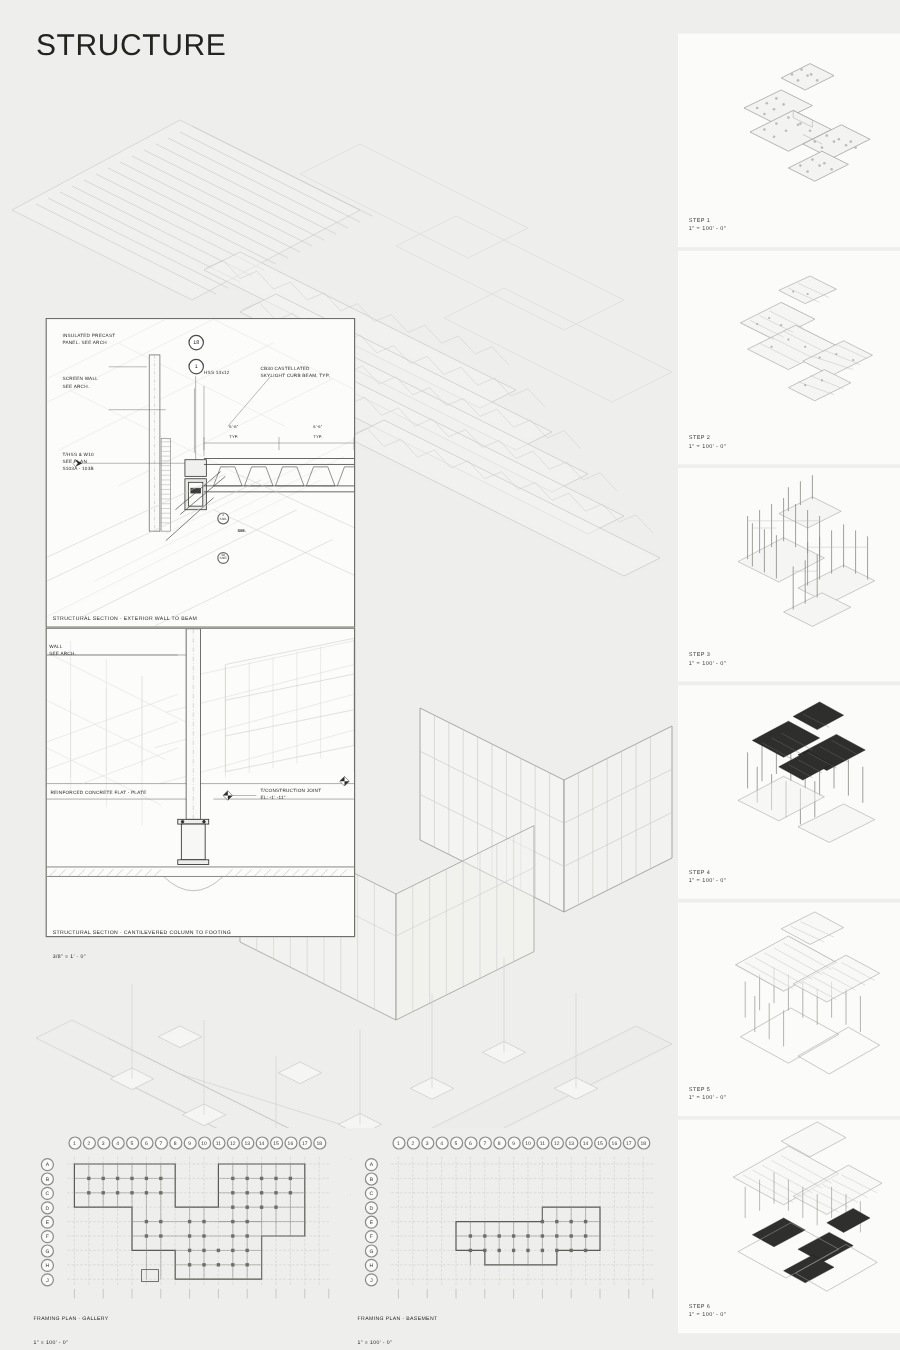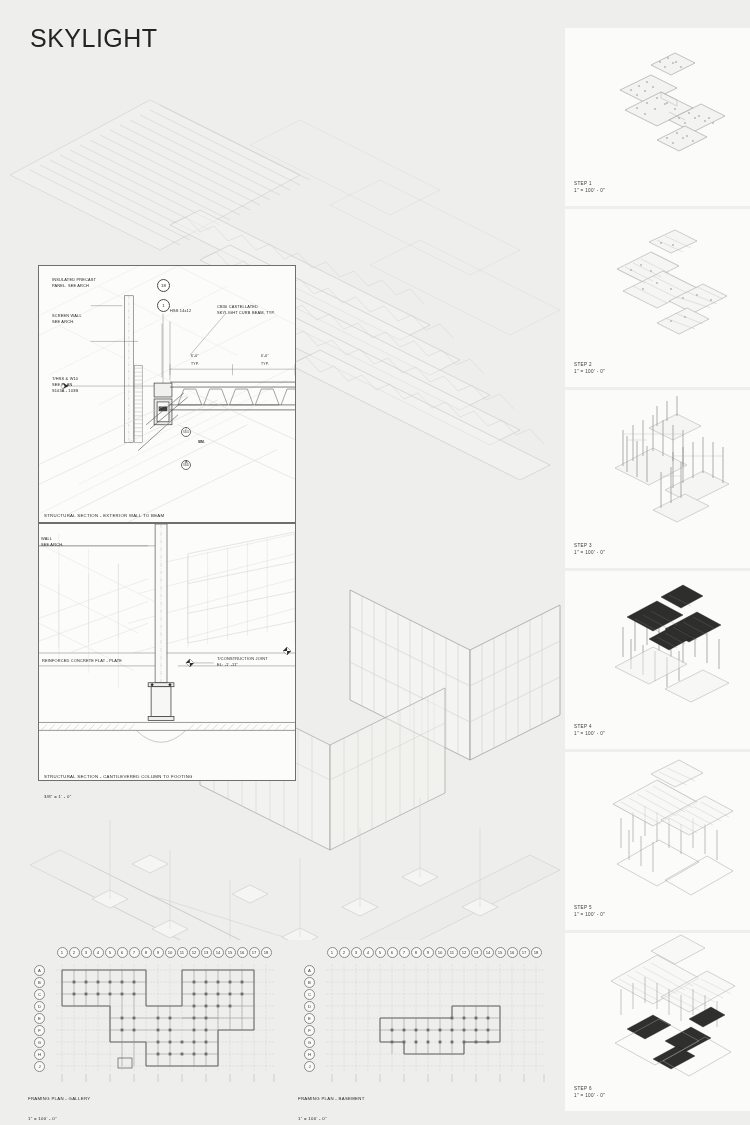--- a/index.html
+++ b/index.html
@@ -98,21 +98,21 @@
     border:.55px solid #8a8a86; background:#fafaf9;
     display:flex; align-items:center; justify-content:center;
     font-size:4.2px; color:#33332f;
   }
 </style>
 </head>
 <body>
 
 <div class="board">
 
-  <div class="title">SKYLIGHT</div>
+  <div class="title">STRUCTURE</div>
 
   <div class="iso-bg">
     <svg viewBox="0 0 600 960" xmlns="http://www.w3.org/2000/svg">
       <defs>
         <g id="deck">
 
           <path d="M0 0 L160 -80 L260 -30 L100 50 Z" fill="none" stroke="#c9c9c6" stroke-width="0.7"></path>
         </g>
         <pattern id="hatchA" width="8" height="8" patternUnits="userSpaceOnUse" patternTransform="rotate(27)">
           <line x1="0" y1="0" x2="0" y2="8" stroke="#d5d5d2" stroke-width="0.6"></line>

